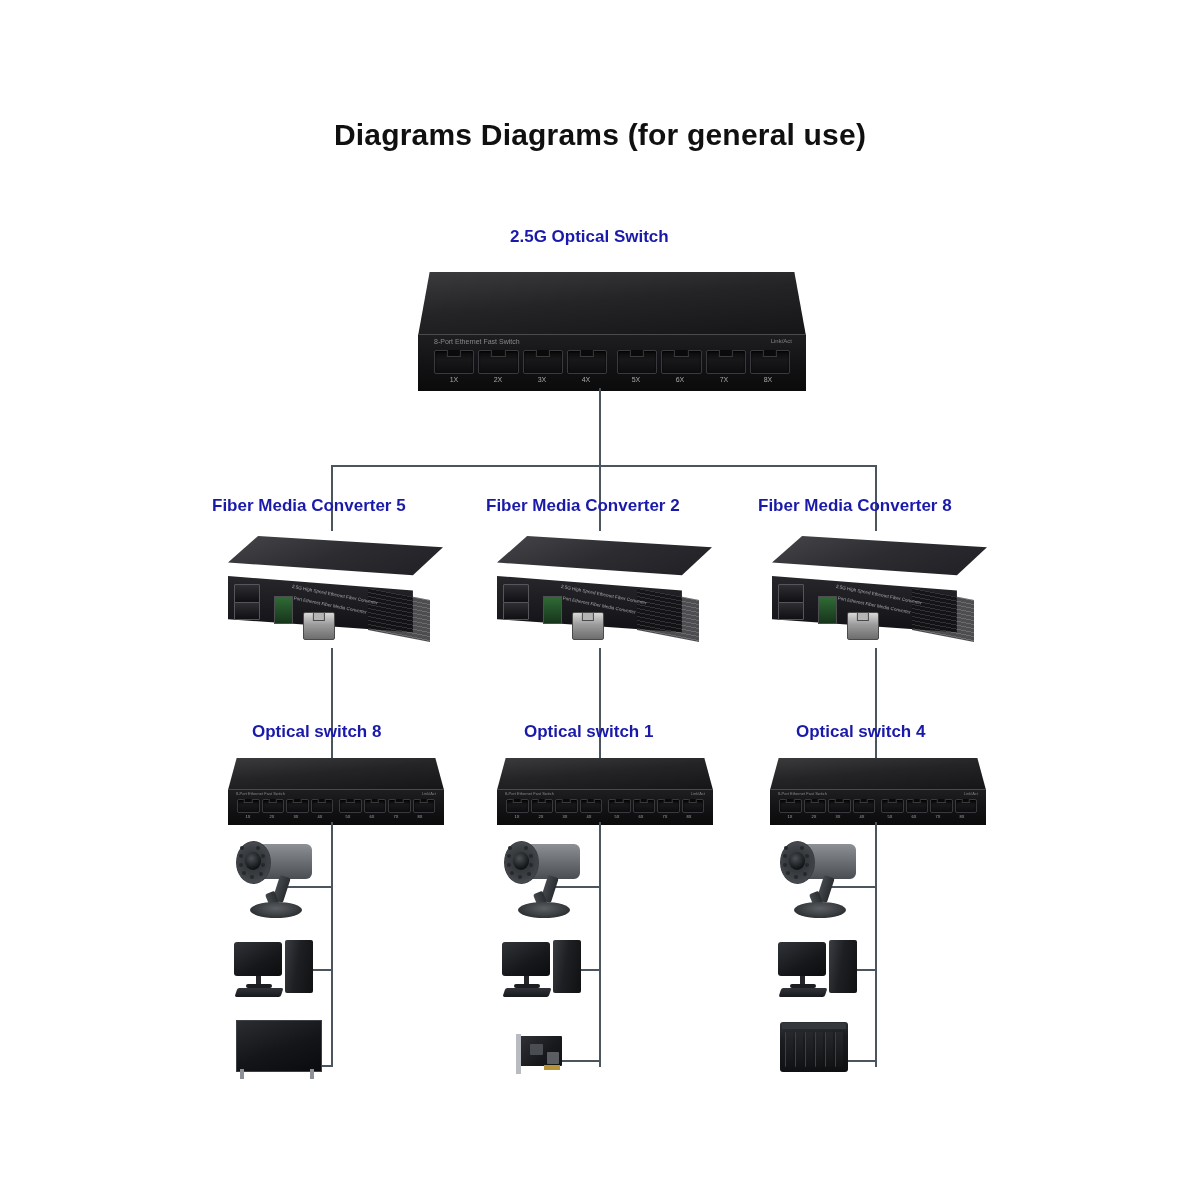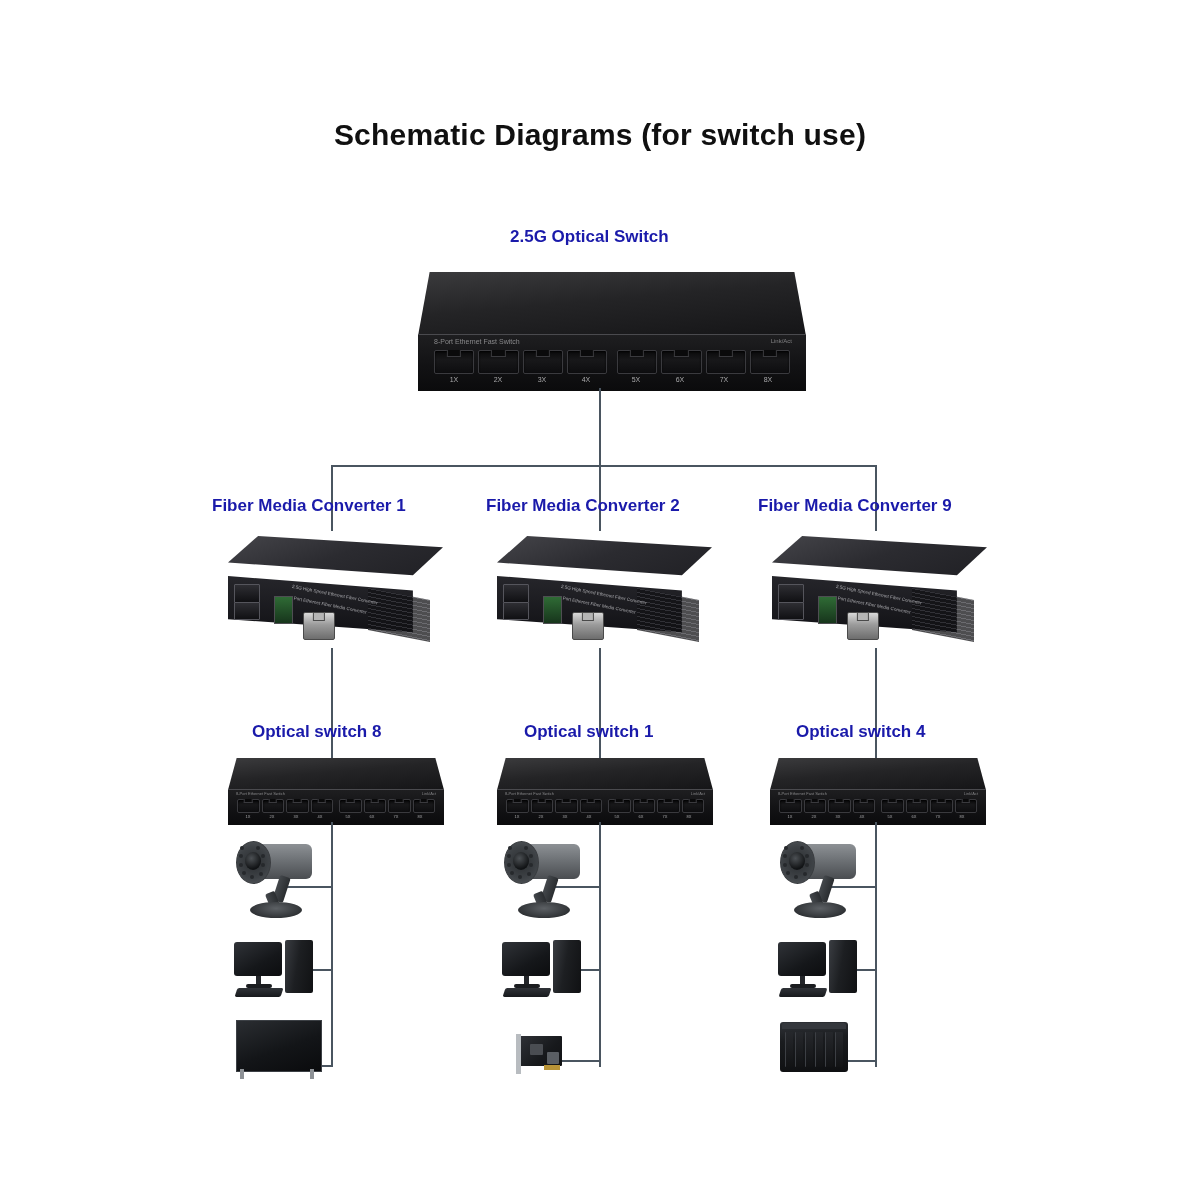--- a/index.html
+++ b/index.html
@@ -292,21 +292,21 @@
     position: absolute;
     background: #35383d;
     border-radius: 2px 2px 0 0;
   }
 </style>
 </head>
 <body>
 
 <div id="page">
 
-  <div class="title">Schematic Diagrams (for switch use)</div>
+  <div class="title">Diagrams Diagrams (for general use)</div>
 
   <div class="lbl lbl-top" style="left:510px; top:227px;">2.5G Optical Switch</div>
 
   <div class="switch" style="left:418px; top:272px; width:388px; height:118px;">
     <div class="top-face" style="height:64px; clip-path: polygon(3% 0%, 97% 0%, 100% 100%, 0% 100%);"></div>
     <div class="front-face" style="top:62px; height:56px;"></div>
     <div class="brand" style="left:16px; top:66px; font-size:7px;">8-Port Ethernet Fast Switch</div>
     <div class="linkact" style="right:14px; top:66px; font-size:6px;">Link/Act</div>
     <div class="ports" style="left:16px; top:78px; width:356px; height:24px; gap:4px;">
       <div class="port" style="width:40px;"></div>
@@ -329,23 +329,23 @@
       <div class="plab" style="width:40px; font-size:7px;">8X</div>
     </div>
   </div>
 
   <div class="line vline" style="left:599px; top:388px; height:78px;"></div>
   <div class="line hline" style="left:331px; top:465px; width:545px;"></div>
   <div class="line vline" style="left:331px; top:465px; height:66px;"></div>
   <div class="line vline" style="left:599px; top:465px; height:66px;"></div>
   <div class="line vline" style="left:875px; top:465px; height:66px;"></div>
 
-  <div class="lbl lbl-conv" style="left:212px; top:496px;">Fiber Media Converter  1</div>
+  <div class="lbl lbl-conv" style="left:212px; top:496px;">Fiber Media Converter  5</div>
   <div class="lbl lbl-conv" style="left:470px; top:496px;margin-left:16px;">Fiber Media Converter  2</div>
-  <div class="lbl lbl-conv" style="left:758px; top:496px;">Fiber Media Converter  9</div>
+  <div class="lbl lbl-conv" style="left:758px; top:496px;">Fiber Media Converter  8</div>
 
   <div class="conv" style="left:228px; top:536px; width:215px; height:118px;">
     <div class="body-top" style="left:0; top:0; width:215px; height:70px;"></div>
     <div class="body-front" style="left:0; top:40px; width:215px; height:72px;"></div>
     <div class="vents" style="left:140px; top:58px; width:62px; height:42px;"></div>
     <div class="silk" style="left:64px; top:47px; font-size:5px; transform: rotate(11deg) scale(.92);">2.5G High Speed Ethernet Fiber Converter</div>
     <div class="silk" style="left:62px; top:58px; font-size:5px; transform: rotate(11deg) scale(.92);">1 Port Ethernet Fiber Media Converter</div>
     <div class="sfp" style="left:6px; top:48px; width:24px; height:17px;"></div>
     <div class="sfp" style="left:6px; top:66px; width:24px; height:16px;"></div>
     <div class="ledbank" style="left:46px; top:60px; width:17px; height:26px;"></div>

